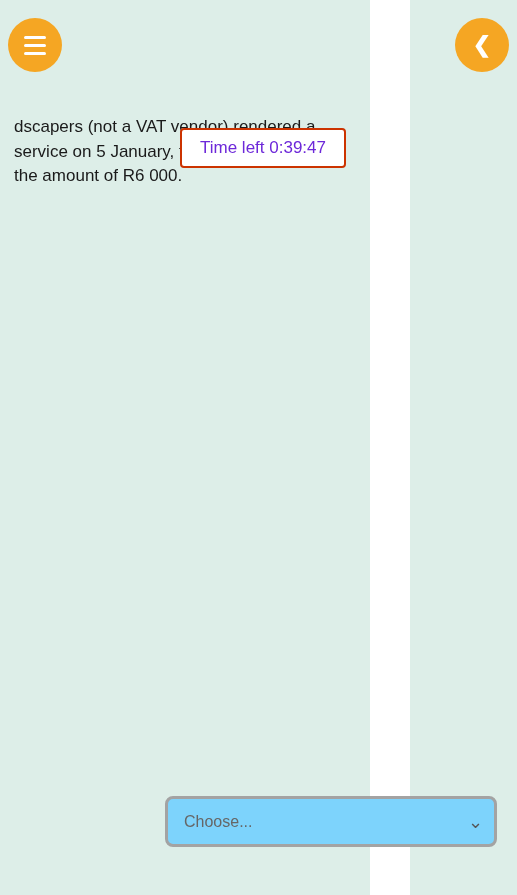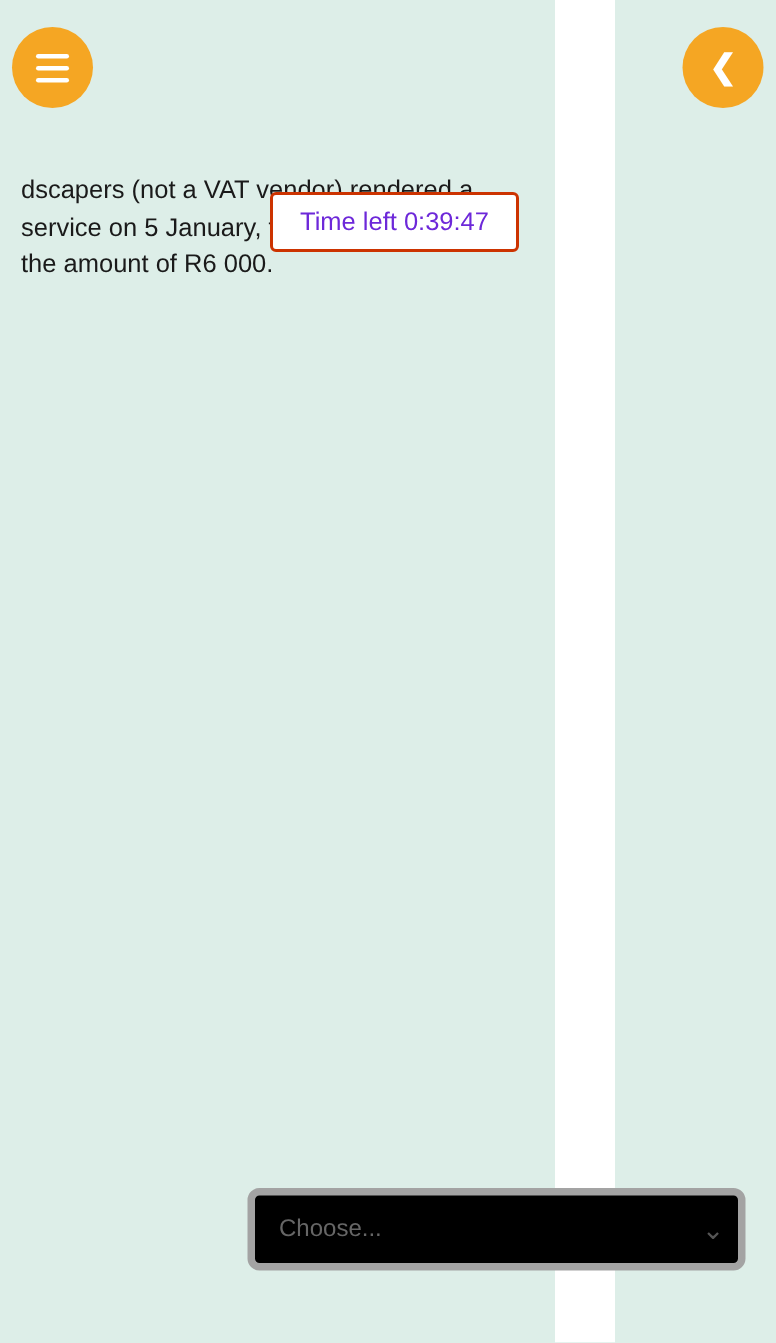--- a/index.html
+++ b/index.html
@@ -129,22 +129,22 @@
       left: 165px;
       right: 20px;
       z-index: 6;
     }
 
     .dropdown-select {
       width: 100%;
       padding: 14px 16px;
       font-size: 16px;
       color: #666;
-      background-color: #000000;
-      border: 5px solid #a3a3a3;
+      background-color: #7dd3fc;
+      border: 3px solid #a3a3a3;
       border-radius: 8px;
       appearance: none;
       -webkit-appearance: none;
       cursor: pointer;
       outline: none;
     }
 
     .dropdown-wrapper {
       position: relative;
       width: 100%;

